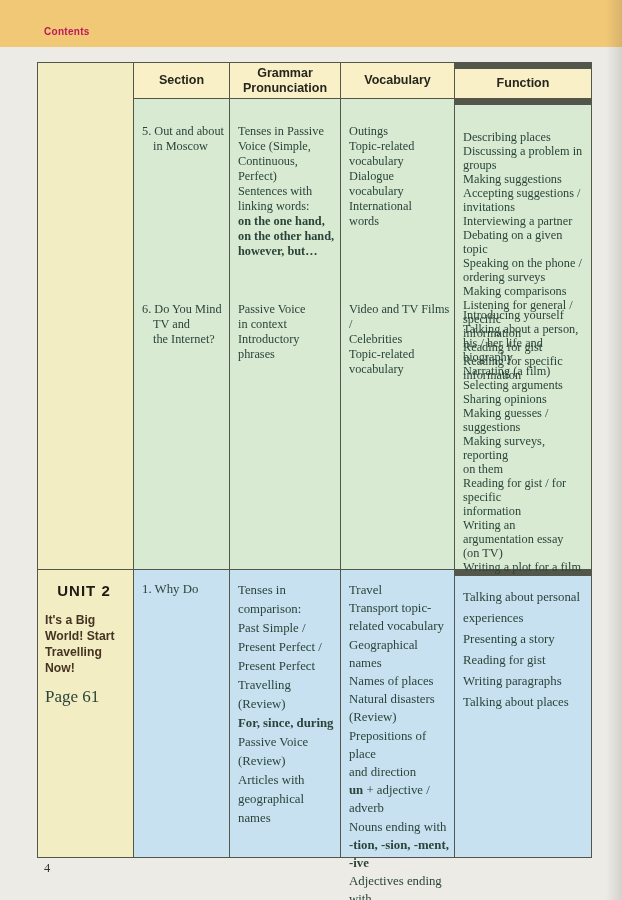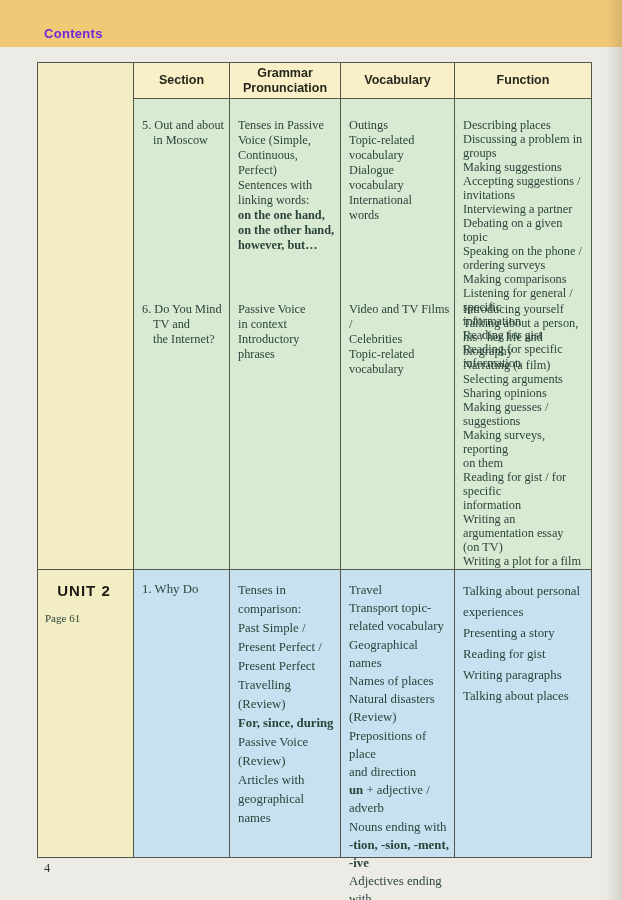--- a/index.html
+++ b/index.html
@@ -2,50 +2,50 @@
 <html><head>
 <meta charset="utf-8">
 <style>
   html,body{margin:0;padding:0;}
   body{width:622px;height:900px;font-family:"Liberation Serif",serif;background:#e7e6e1;}
   .page{position:relative;width:622px;height:900px;background:#ECEBE6;overflow:hidden;}
   .page::after{content:'';position:absolute;top:0;right:0;width:16px;height:100%;
     background:linear-gradient(to right,rgba(60,55,40,0),rgba(60,55,40,0.14));pointer-events:none;}
   .top-band{position:absolute;top:0;left:0;width:622px;height:47px;background:#F1C876;}
   .contents-title{position:absolute;left:44px;top:26px;font-family:"Liberation Sans",sans-serif;
-    font-weight:bold;font-size:13px;letter-spacing:.3px;color:#6d28d9;}
+    font-weight:bold;font-size:10px;letter-spacing:.3px;color:#be185d;}
   .toc-table{position:absolute;left:37px;top:62px;display:grid;
     grid-template-columns:95px 95px 110px 113px 136px;
     grid-template-rows:35px 470px 287px;
     gap:1px;background:#53564B;border:1px solid #53564B;}
   .cell{position:relative;color:#2A443A;}
   .unit-col{background:#F3EDC4;}
   .u1{grid-column:1;grid-row:1 / span 2;}
   .u2{grid-column:1;grid-row:3;padding:12px 10px 0 7px;}
   .head{background:#F9F0C8;display:flex;align-items:center;justify-content:center;text-align:center;
     font-family:"Liberation Sans",sans-serif;font-weight:bold;font-size:12.5px;line-height:1.2;
     color:#26261d;grid-row:1;padding:0 4px;}
   .green{background:#D8EAD2;grid-row:2;}
   .blue{background:#C7E1F0;grid-row:3;padding:11px 4px 0 8px;}
-  .c2{grid-column:2;} .c3{grid-column:3;} .c4{grid-column:4;} .c5{grid-column:5;}
-  .blk{position:absolute;left:8px;right:3px;top:19px;}
+  .c2{grid-column:2;} .c3{grid-column:3;} .c4{grid-column:4;} .c5{grid-column:5;margin-top:6px;}
+  .blk{position:absolute;left:8px;right:3px;top:25px;}
   .blk.s6{top:203px;}
   .ln{font-size:12.3px;line-height:15px;}
   .lh14 .ln{line-height:14px;}
   .blue .ln{font-size:12.8px;line-height:19px;}
   .blue.lhV .ln{line-height:18.2px;}
   .blue.lhF .ln{line-height:21px;}
   .blue.lhS .ln{line-height:16px;}
   .b{font-weight:bold;}
   .ind{padding-left:11px;}
   .unit-label{font-family:"Liberation Sans",sans-serif;font-weight:bold;font-size:15px;
     letter-spacing:1px;text-align:center;color:#1d1b14;margin-bottom:13px;}
   .unit-title{font-family:"Liberation Sans",sans-serif;font-weight:bold;font-size:12.2px;
     line-height:16px;color:#463423;margin-bottom:11px;}
-  .unit-page{font-size:11px;color:#2A443A;}
+  .unit-page{font-size:17px;color:#2A443A;}
   .page-number{position:absolute;left:44px;top:861px;font-size:12.5px;color:#33322c;}
 </style>
 </head>
 <body>
 
 <div class="page">
 
   <div class="top-band"></div>
   <div class="contents-title">Contents</div>
 
@@ -136,20 +136,21 @@
           <div class="ln">information</div>
           <div class="ln">Writing an argumentation essay</div>
           <div class="ln">(on TV)</div>
           <div class="ln">Writing a plot for a film</div>
           <div class="ln">Making a presentation</div>
         </div>
     </div>
 
     <div class="cell unit-col u2">
       <div class="unit-label">UNIT 2</div>
+      <div class="unit-title">It's a Big World! Start Travelling Now!</div>
       <div class="unit-page">Page 61</div>
     </div>
     <div class="cell blue c2 lhS">
         <div class="ln">1. Why Do</div>
       </div>
     <div class="cell blue c3">
         <div class="ln">Tenses in</div>
         <div class="ln">comparison:</div>
         <div class="ln">Past Simple /</div>
         <div class="ln">Present Perfect /</div>

